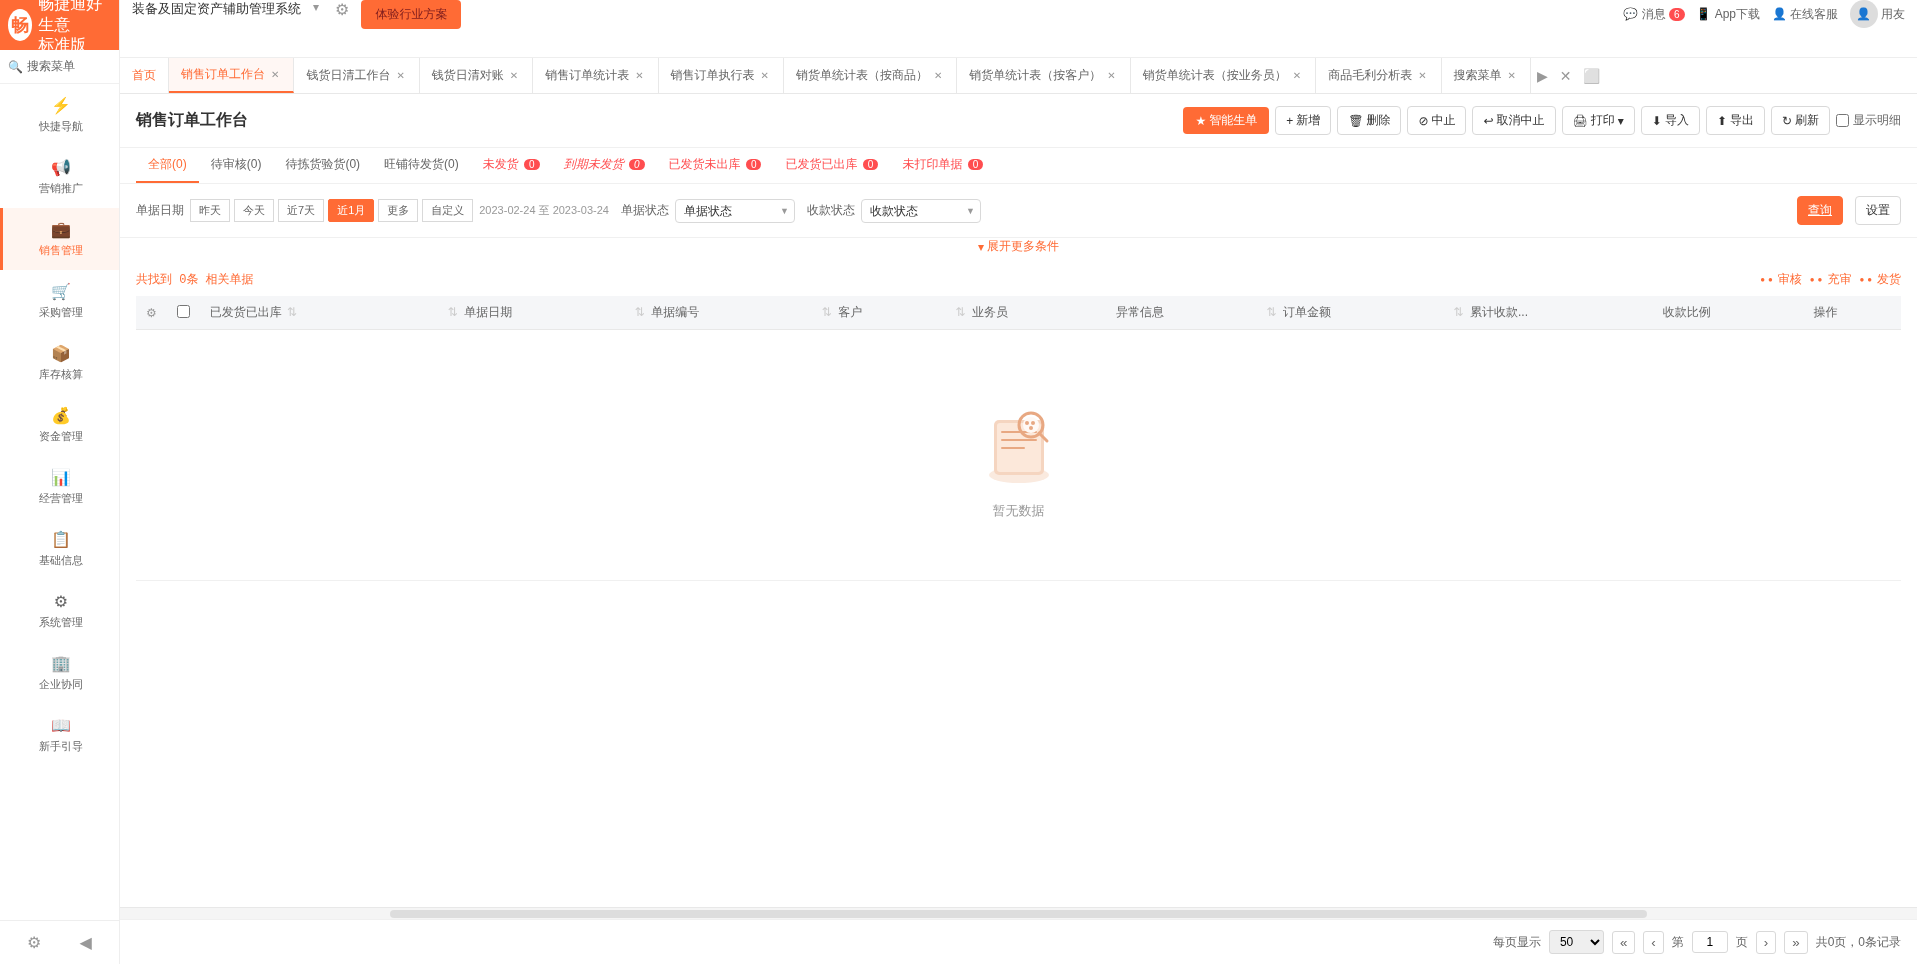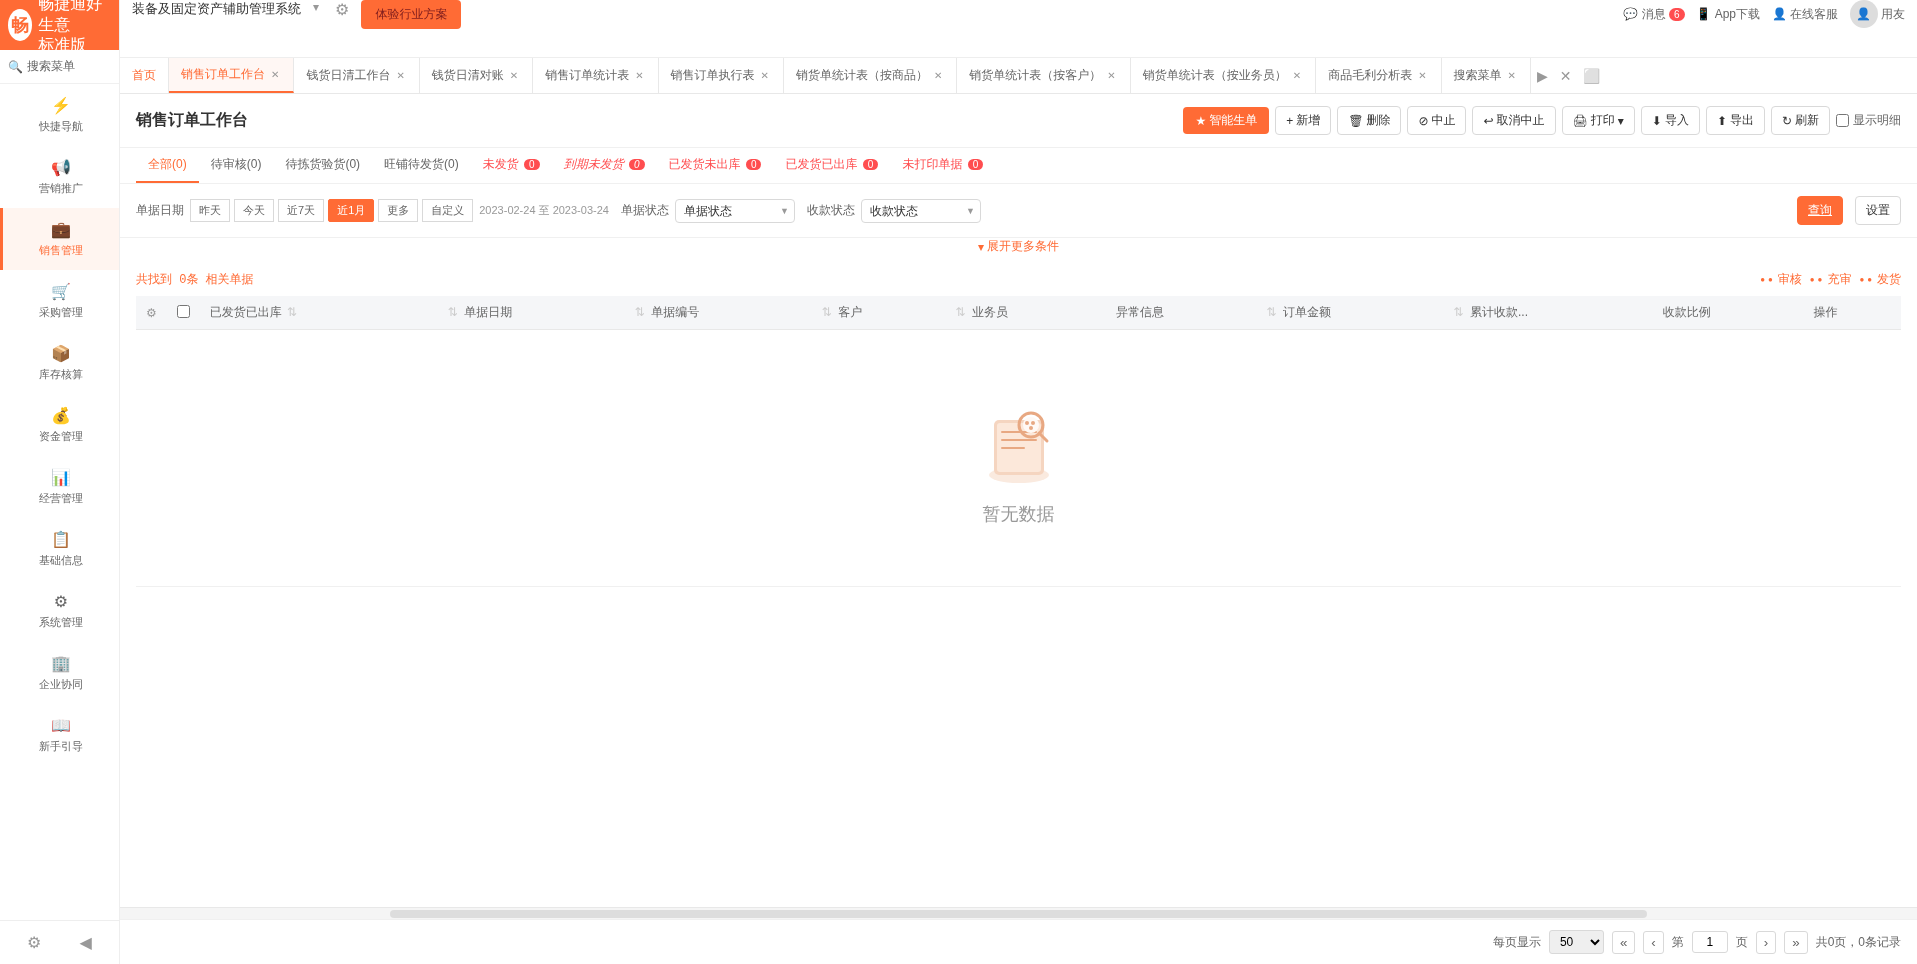--- a/index.html
+++ b/index.html
@@ -88,21 +88,21 @@
     thead th { padding: 8px 10px; text-align: left; color: #666; font-weight: normal; border-bottom: 1px solid #e8e8e8; white-space: nowrap; }
     thead th .sort-icon { color: #ccc; margin-left: 2px; cursor: pointer; }
     tbody tr { border-bottom: 1px solid #f0f0f0; }
     td { padding: 8px 10px; color: #333; }
     .checkbox-cell { width: 30px; }
     .settings-col { width: 30px; cursor: pointer; color: #999; }
 
     
     .empty-state { display: flex; flex-direction: column; align-items: center; justify-content: center; padding: 60px 0; color: #999; }
     .empty-icon { width: 100px; height: 100px; margin-bottom: 12px; }
-    .empty-text { font-size: 18px; color: #999; }
+    .empty-text { font-size: 13px; color: #999; }
 
     
     .pagination { padding: 10px 16px; border-top: 1px solid #f0f0f0; display: flex; align-items: center; justify-content: flex-end; gap: 8px; font-size: 12px; color: #666; }
     .page-size-select { border: 1px solid #d9d9d9; border-radius: 3px; padding: 3px 6px; font-size: 12px; }
     .page-nav-btn { border: 1px solid #d9d9d9; background: #fff; border-radius: 3px; padding: 3px 7px; cursor: pointer; color: #666; }
     .page-nav-btn:disabled { color: #ccc; cursor: not-allowed; }
     .page-input { border: 1px solid #d9d9d9; border-radius: 3px; padding: 3px 6px; width: 36px; text-align: center; font-size: 12px; }
   </style>
 </head>
 <body>

